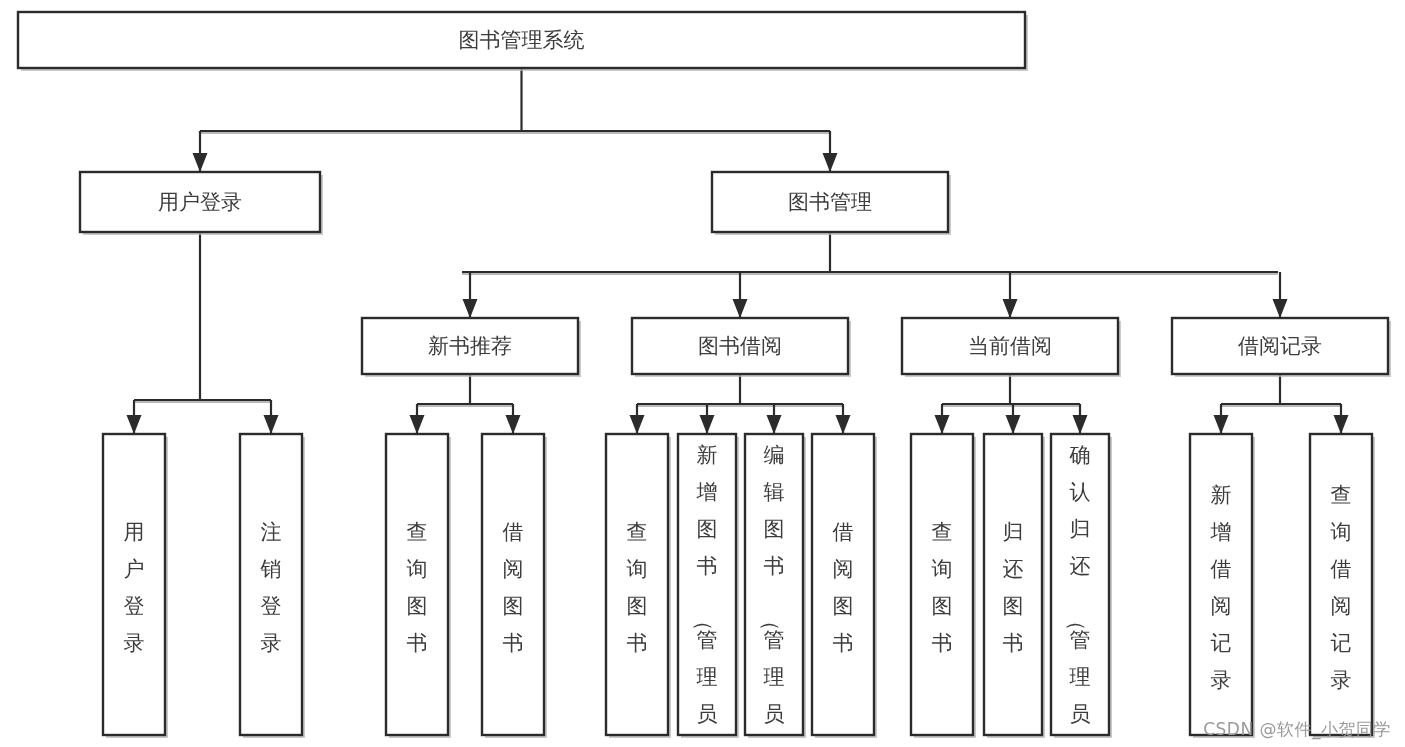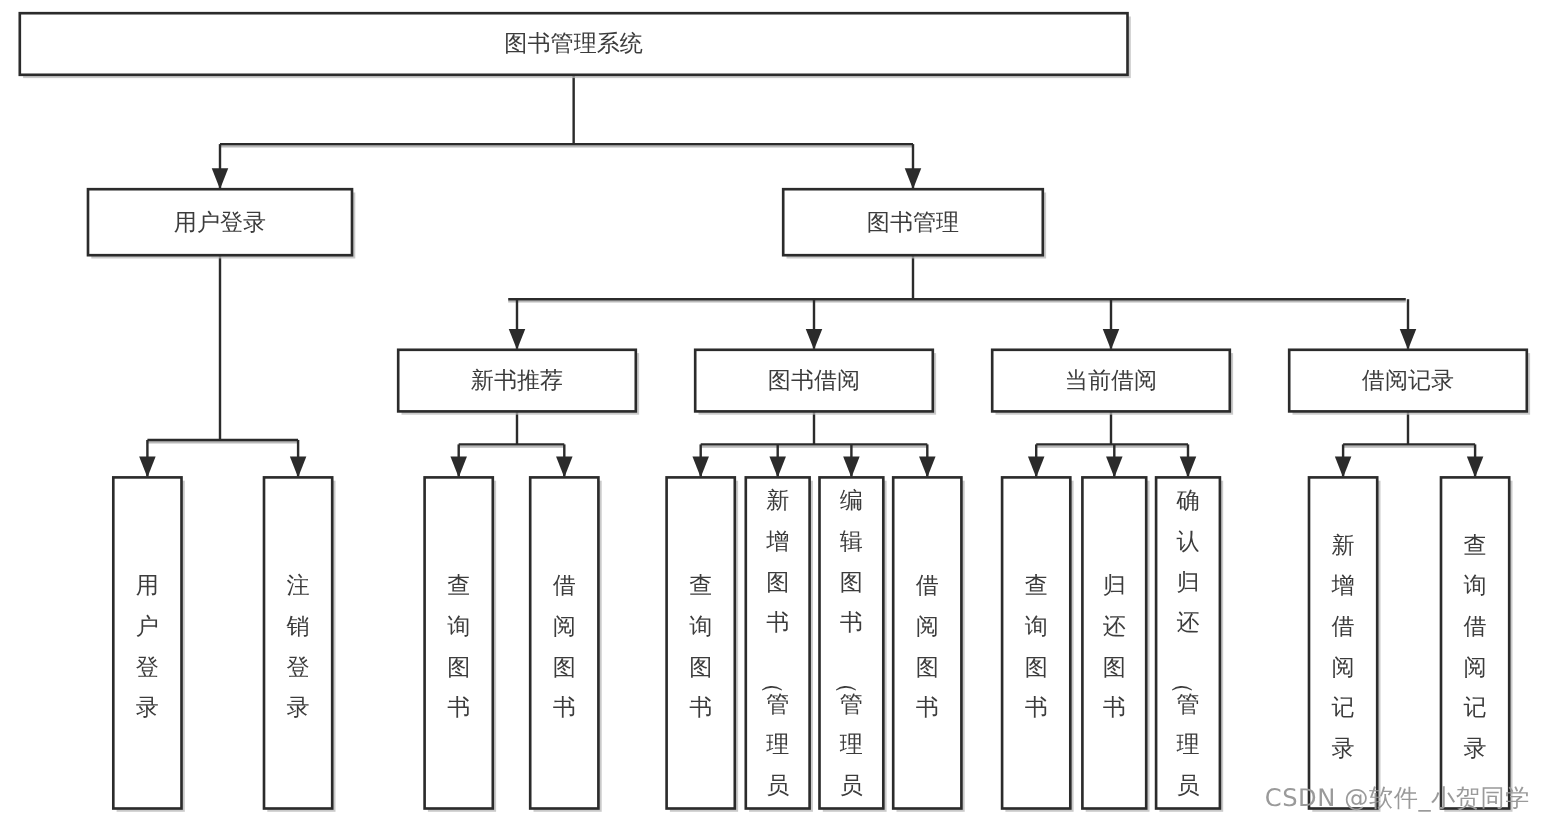--- a/index.html
+++ b/index.html
@@ -64,21 +64,21 @@
     font-family: "DejaVu Sans", "Liberation Sans", sans-serif;
     font-size: 21px;
     fill: #3c3c3c;
     text-anchor: middle;
   }
   .watermark {
     position: absolute;
     right: 14px;
     bottom: 6px;
     font-family: "DejaVu Sans", "Liberation Sans", sans-serif;
-    font-size: 22px;
+    font-size: 17px;
     color: #9a9a9a;
     letter-spacing: 0.5px;
     white-space: nowrap;
     pointer-events: none;
     text-align: center;
   }
 </style>
 </head>
 <body>
 

